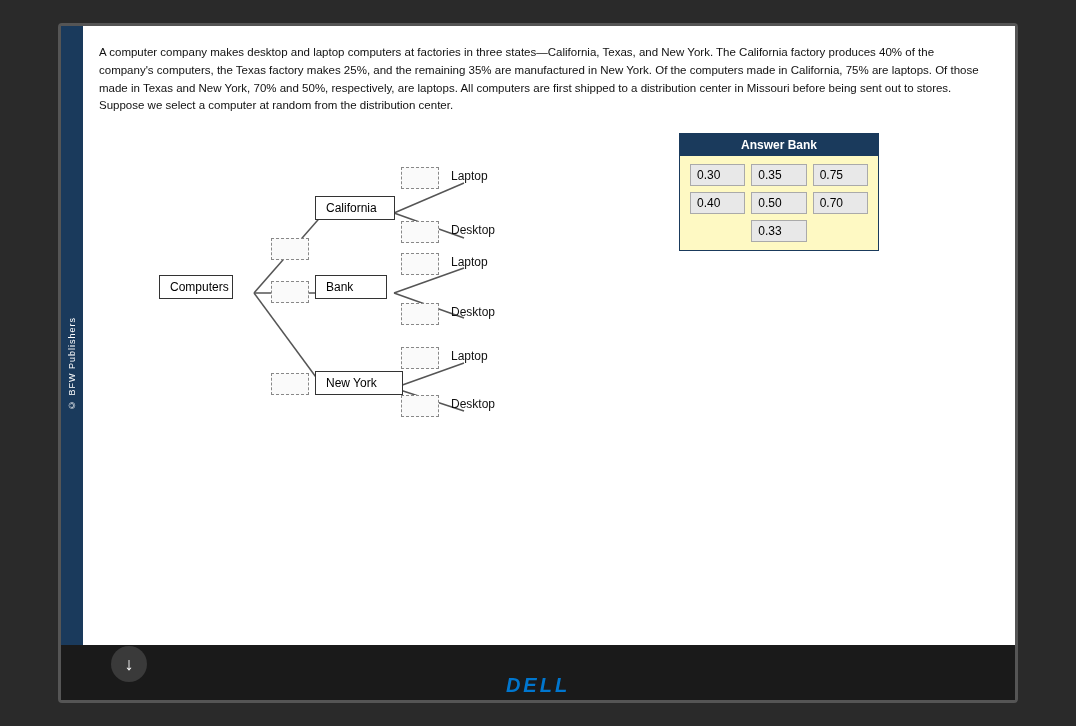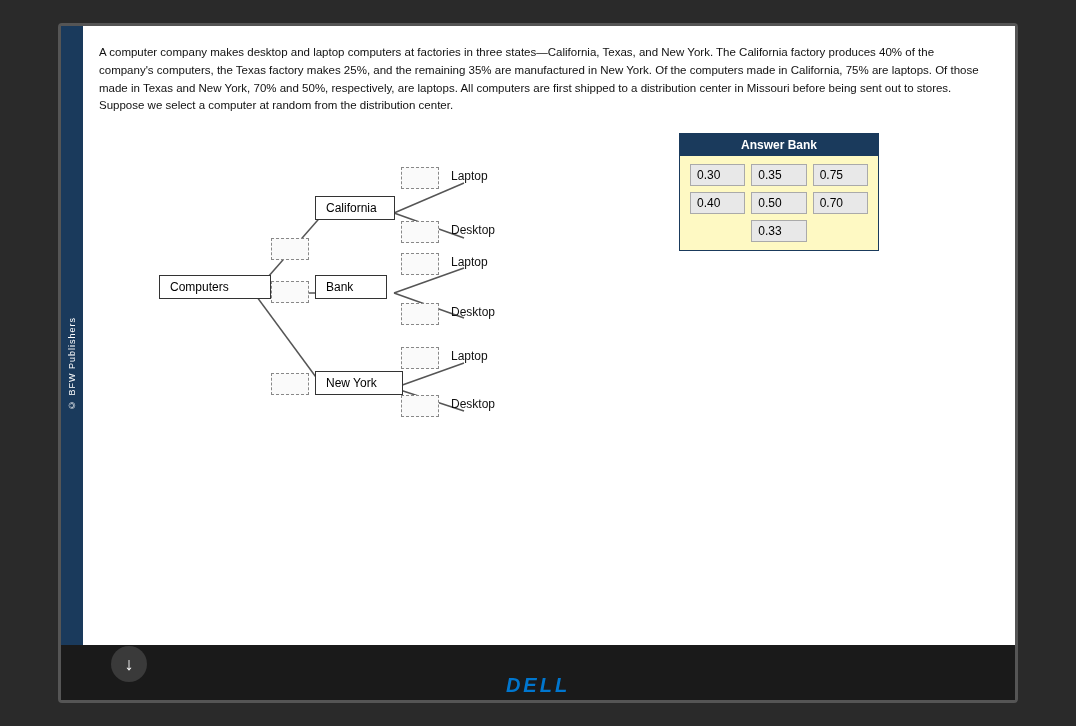--- a/index.html
+++ b/index.html
@@ -203,21 +203,21 @@
           <line x1="295" y1="80" x2="365" y2="50" stroke="#555" stroke-width="1.5"></line>
           <line x1="295" y1="80" x2="365" y2="105" stroke="#555" stroke-width="1.5"></line>
 
           <line x1="295" y1="160" x2="365" y2="135" stroke="#555" stroke-width="1.5"></line>
           <line x1="295" y1="160" x2="365" y2="185" stroke="#555" stroke-width="1.5"></line>
 
           <line x1="295" y1="255" x2="365" y2="230" stroke="#555" stroke-width="1.5"></line>
           <line x1="295" y1="255" x2="365" y2="278" stroke="#555" stroke-width="1.5"></line>
         </svg>
 
-        <div class="node-box" style="left:60px; top:142px; width:112px;">
+        <div class="node-box" style="left:60px; top:142px; width:74px;">
           <span>Computers</span>
         </div>
 
         <div class="drop-box" style="left:172px; top:105px;"></div>
 
         <div class="drop-box" style="left:172px; top:148px;"></div>
 
         <div class="drop-box" style="left:172px; top:240px;"></div>
 
         <div class="node-box" style="left:216px; top:63px; width:80px;">

